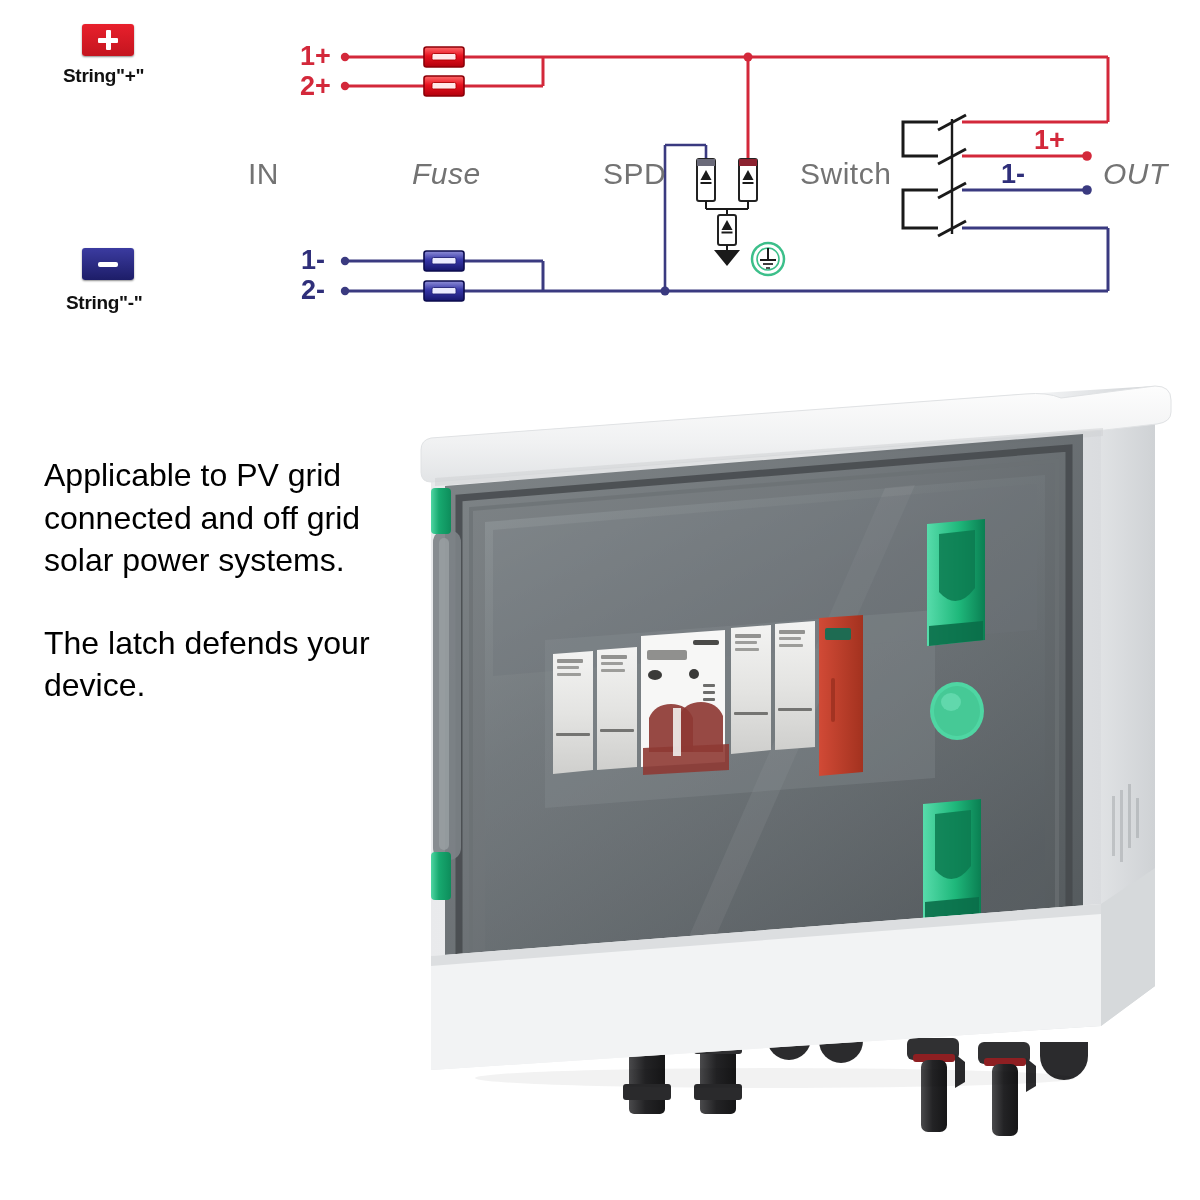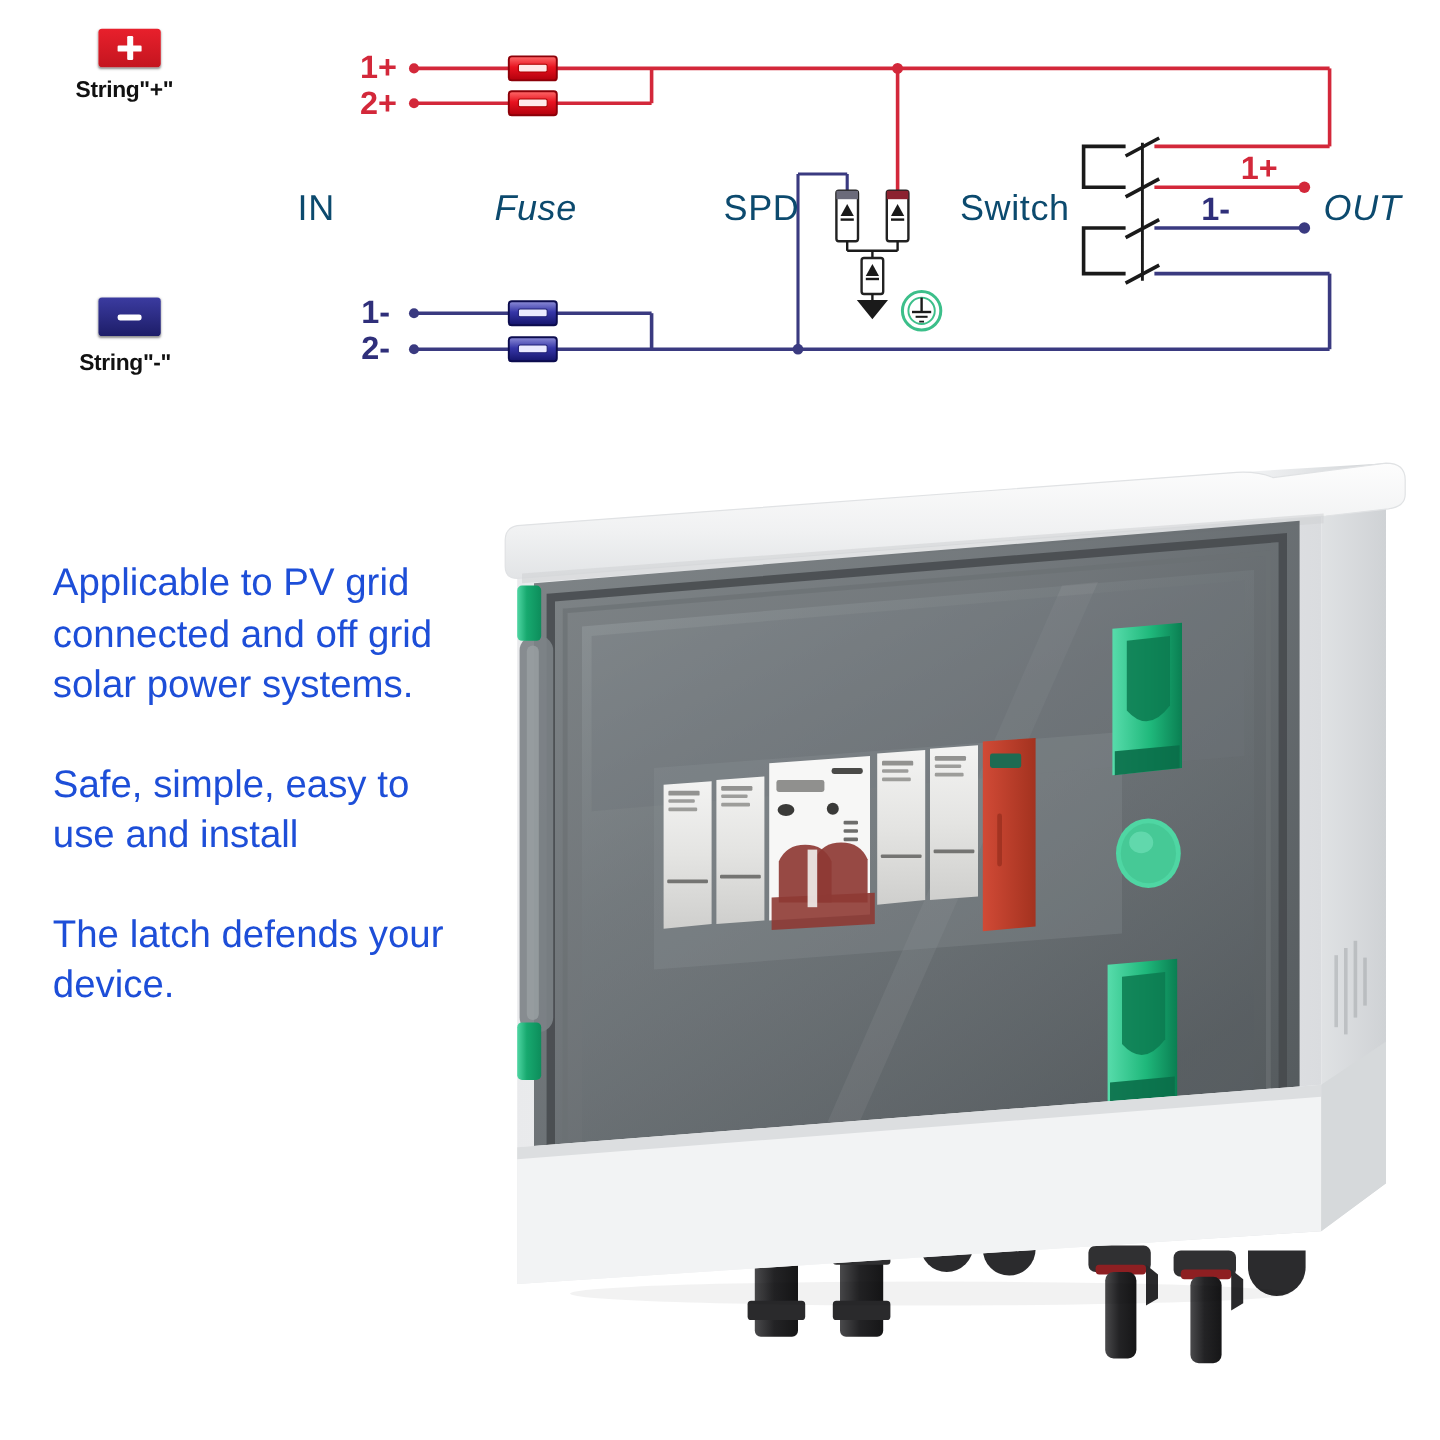--- a/index.html
+++ b/index.html
@@ -12,21 +12,21 @@
   }
   .root{position:absolute;left:0;top:0;width:1200px;height:1200px;}
 
   
   #diagram{position:absolute;left:0;top:0;width:1200px;height:340px;}
   #diagram svg{display:block;}
 
   .dlabel{
     position:absolute;
     font-family:"Liberation Sans", sans-serif;
-    color:#0c4a6e;
+    color:#737373;
     white-space:nowrap;
   }
   .dlabel.big{font-size:30px;letter-spacing:0.5px;}
   .dlabel.term{font-size:27px;font-weight:bold;}
   .dlabel.termred{color:#d3283a;}
   .dlabel.termblue{color:#2f2f7a;}
   .dlabel.stringcap{
     font-size:19px;font-weight:bold;color:#111;letter-spacing:-0.3px;
   }
 
@@ -49,22 +49,22 @@
   }
   .glyph-plus:before{left:7.5px;top:0;width:5px;height:20px;}
   .glyph-plus:after{left:0;top:7.5px;width:20px;height:5px;}
   .glyph-minus{width:20px;height:5px;background:#fff;border-radius:2px;}
 
   
   #features{
     position:absolute;left:44px;top:448px;width:340px;
   }
   .feat{
-    font-size:32px;line-height:1.33;color:#1d4ed8;
-    margin:16px 0 40px 0;font-family:"Liberation Sans", sans-serif;
+    font-size:32px;line-height:1.33;color:#000000;
+    margin:6px 0 40px 0;font-family:"Liberation Sans", sans-serif;
   }
   .feat:last-child{margin-bottom:0;}
 
   
   #product{position:absolute;left:415px;top:378px;width:770px;height:800px;}
   #product svg{display:block;}
 </style>
 </head>
 <body>
 
@@ -217,21 +217,20 @@
     <div class="dlabel stringcap" style="left:63px;top:65px;">String"+"</div>
 
     <div class="badge minus" style="left:82px;top:248px;">
       <span class="glyph-minus"></span>
     </div>
     <div class="dlabel stringcap" style="left:66px;top:292px;">String"-"</div>
   </div>
 
   <div id="features">
     <p class="feat">Applicable to PV grid connected and off grid solar power systems.</p>
-    <p class="feat">Safe, simple, easy to use and install</p>
     <p class="feat">The latch defends your device.</p>
   </div>
 
   <div id="product">
     <svg width="770" height="800" viewBox="0 0 770 800">
       <defs>
         <linearGradient id="lidG" x1="0" y1="0" x2="0" y2="1">
           <stop offset="0%" stop-color="#fdfdfd"></stop>
           <stop offset="60%" stop-color="#f0f1f2"></stop>
           <stop offset="100%" stop-color="#e2e4e6"></stop>

